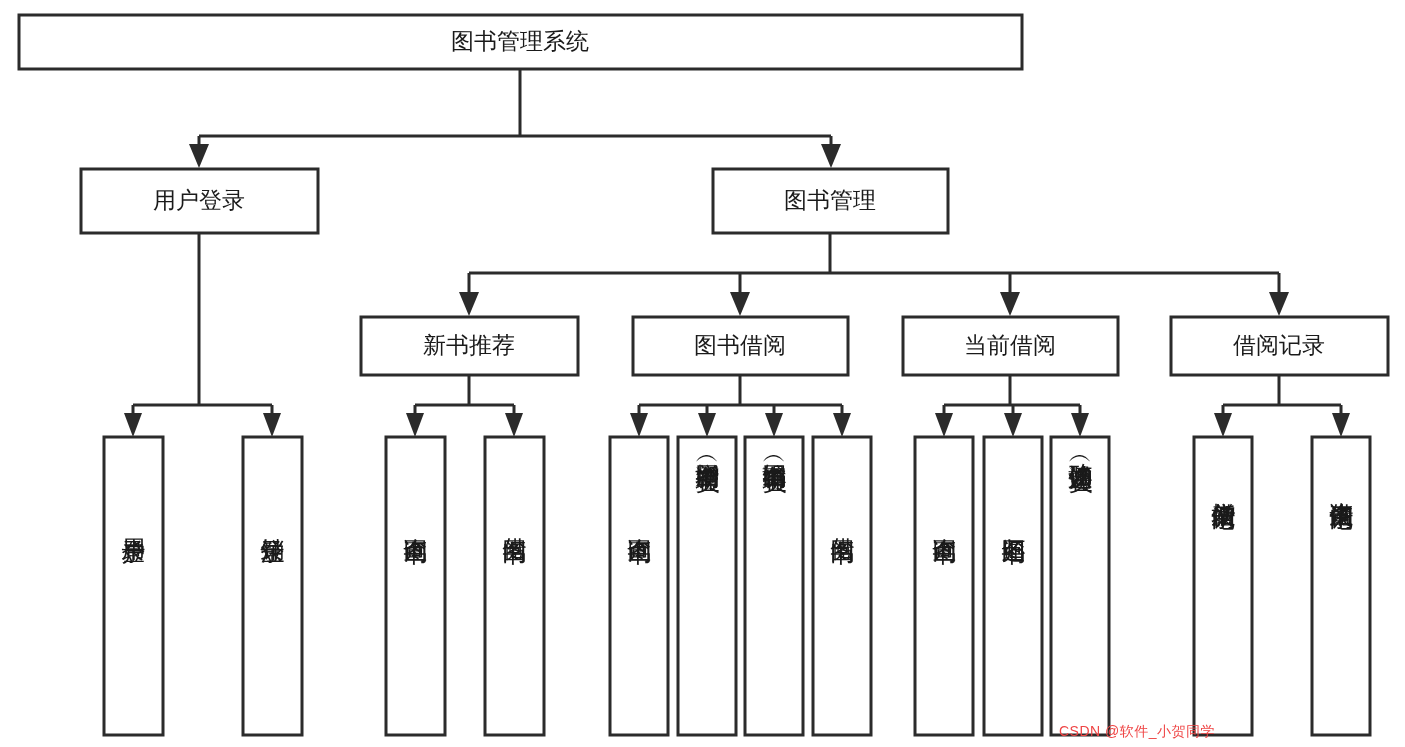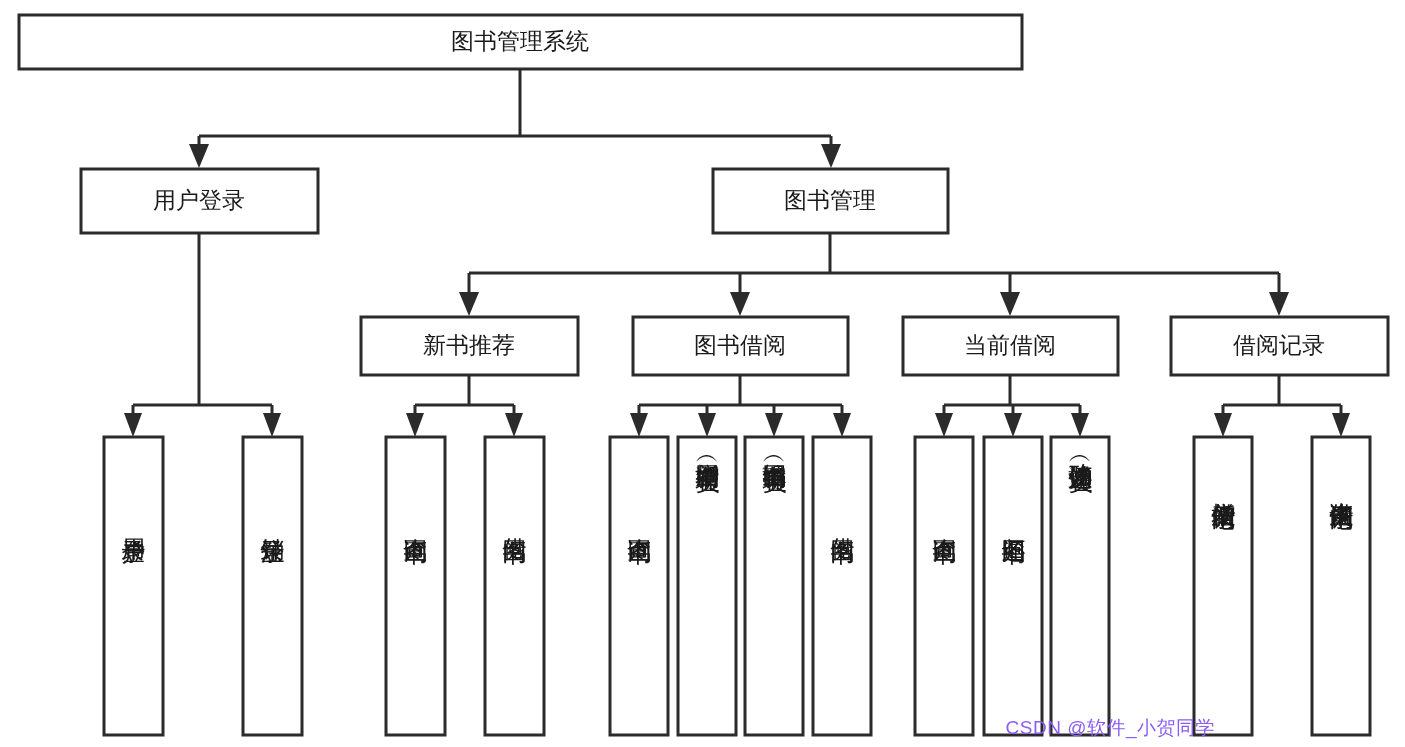--- a/index.html
+++ b/index.html
@@ -64,22 +64,22 @@
     letter-spacing: 1px;
     white-space: nowrap;
     pointer-events: none;
     text-align: left;
   }
   .watermark {
     position: absolute;
     right: 8px;
     bottom: 6px;
     font-family: "Liberation Sans", "DejaVu Sans", sans-serif;
-    font-size: 19px;
-    color: #8b5cf6;
+    font-size: 14px;
+    color: #ef4444;
     white-space: nowrap;
     letter-spacing: 0.5px;
     pointer-events: none;
   }
 </style>
 </head>
 <body>
 
 <div id="diagram-root">
 

